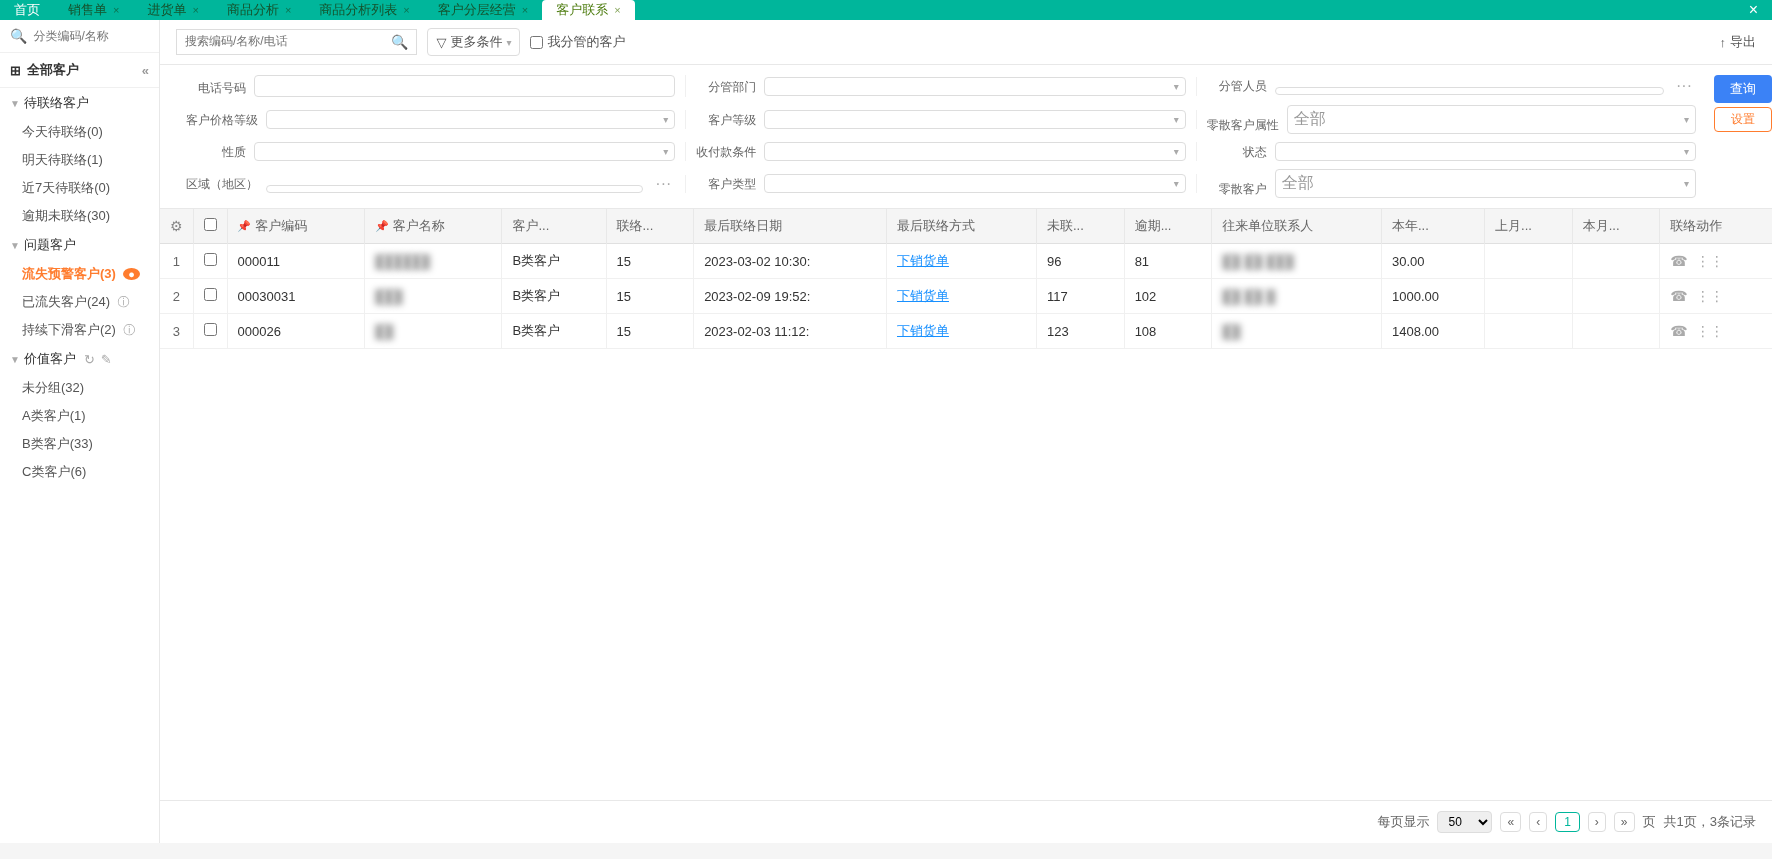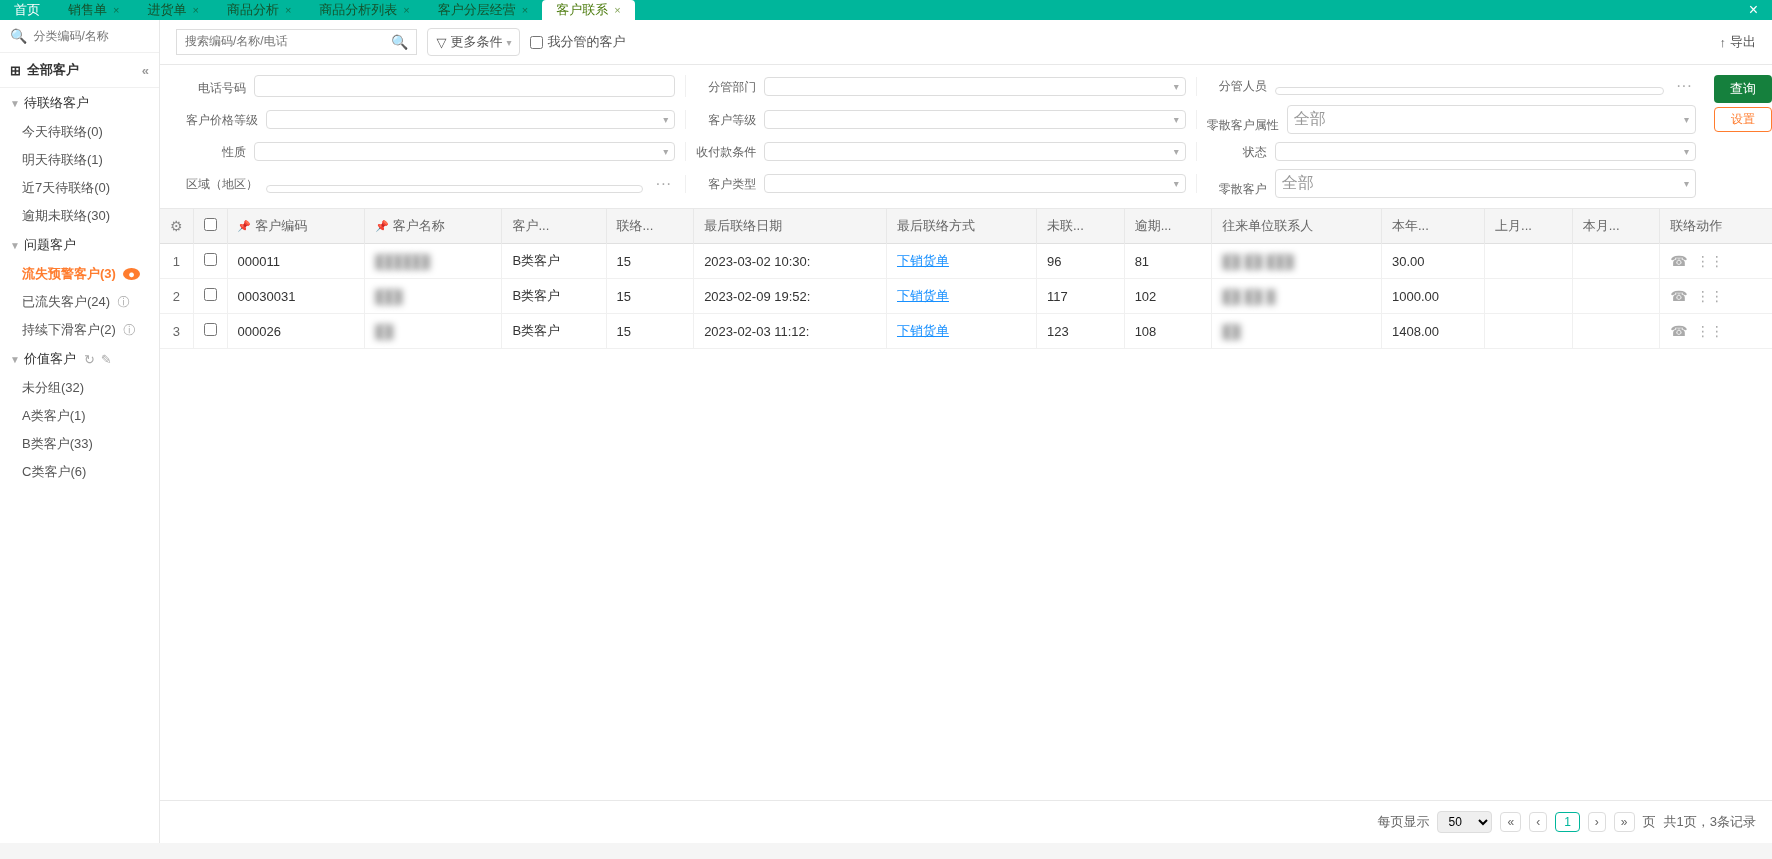--- a/index.html
+++ b/index.html
@@ -250,21 +250,21 @@
     .filter-select-text { font-size: 16px; color: #999; }
     .filter-dots { color: #aaa; cursor: pointer; font-size: 16px; padding: 0 4px; }
 
     .action-btns {
       display: flex;
       flex-direction: column;
       gap: 4px;
       margin-left: 8px;
     }
     .btn-query {
-      background: #15803d;
+      background: #3b82f6;
       color: #fff;
       border: none;
       border-radius: 4px;
       padding: 5px 16px;
       cursor: pointer;
       font-size: 13px;
     }
     .btn-settings {
       background: #fff;
       color: #ff7c2e;

